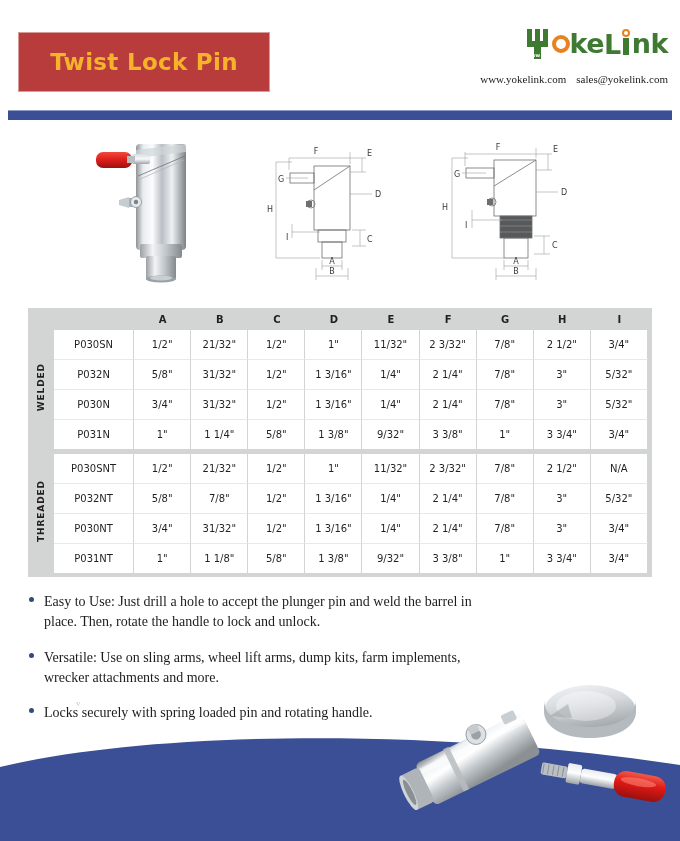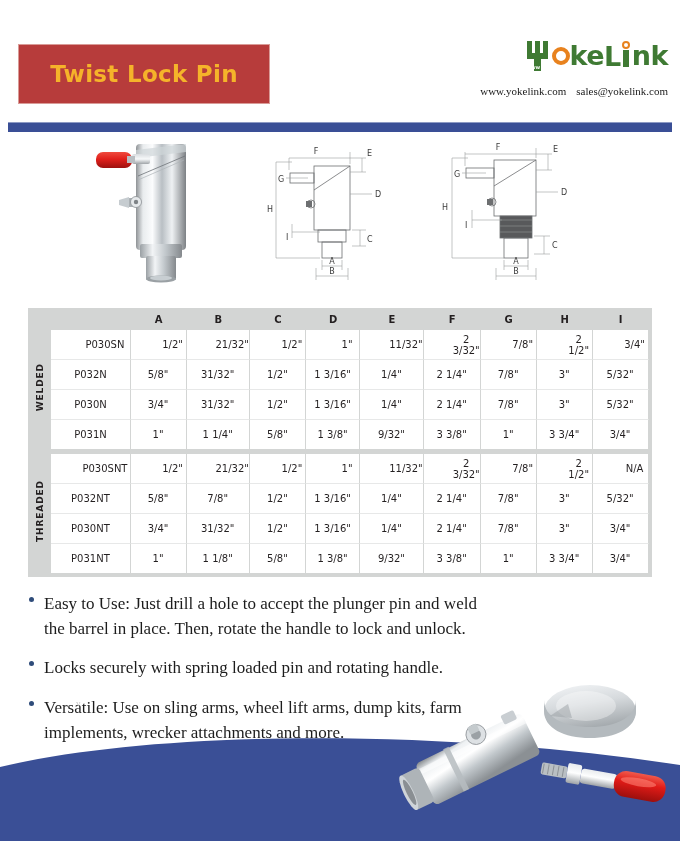--- a/index.html
+++ b/index.html
@@ -12,21 +12,21 @@
     height: 841px;
     position: relative;
     overflow: hidden;
     font-family: "Liberation Serif", serif;
     color: #231f20;
   }
 
   
   #header {
     position: absolute;
-    left: 0; top: 12px;
+    left: 0; top: 0;
     width: 680px; height: 116px;
   }
   #title-banner {
     position: absolute;
     left: 18px; top: 32px;
     width: 250px; height: 58px;
     background: #b73c3b;
     border: 1px solid #d99b97;
     display: flex;
     align-items: center;
@@ -191,35 +191,35 @@
   }
   td.data-cell, td.part-cell {
     height: 29px;
     background: #ffffff;
     font-size: 10px;
     color: #231f20;
     border-right: 1px solid #d3d5d4;
     border-bottom: 1px solid #e7e8e8;
   }
   td.part-cell { font-size: 10px; }
-  tr.row-first td.data-cell, tr.row-first td.part-cell { border-top: none; padding-left: 29px; }
+  tr.row-first td.data-cell, tr.row-first td.part-cell { border-top: none; }
   tr.band-last td.data-cell, tr.band-last td.part-cell {
     border-bottom: none;
   }
   tr.band-gap td { height: 5px; background: #d3d5d4; padding: 0; border: none; }
   td.right-pad { width: 4px; background: #d3d5d4; border: none; }
   tr.cap-row td { height: 4px; background: #d3d5d4; border: none; padding: 0; }
 
   
   #bullets {
     position: absolute;
     left: 28px; top: 592px;
     width: 470px;
     font-family: "Liberation Serif", serif;
-    font-size: 17px;
+    font-size: 14px;
     line-height: 1.45;
     color: #1c1c1c;
   }
   .bullet {
     position: relative;
     padding-left: 16px;
     margin-bottom: 15px;
   }
   .bullet:last-child { margin-bottom: 0; }
   .bullet-dot {
@@ -586,25 +586,25 @@
   </table>
 </div>
 
 <div id="bullets">
   <div class="bullet">
     <span class="bullet-dot"></span>
     <span>Easy to Use: Just drill a hole to accept the plunger pin and weld the barrel in place. Then, rotate the handle to lock and unlock.</span>
   </div>
   <div class="bullet">
     <span class="bullet-dot"></span>
-    <span>Locks securely with spring loaded pin and rotating handle.</span>
+    <span>Versatile: Use on sling arms, wheel lift arms, dump kits, farm implements, wrecker attachments and more.</span>
   </div>
   <div class="bullet">
     <span class="bullet-dot"></span>
-    <span>Versatile: Use on sling arms, wheel lift arms, dump kits, farm implements, wrecker attachments and more.</span>
+    <span>Locks securely with spring loaded pin and rotating handle.</span>
   </div>
 </div>
 <div id="faint-mark">v</div>
 
 <div id="footer-wave">
   <svg width="680" height="120" viewBox="0 0 680 120" preserveAspectRatio="none">
     <path d="M0 46 C 150 10, 430 6, 680 44 L680 120 L0 120 Z" fill="#3a4f96"></path>
   </svg>
 </div>
 

